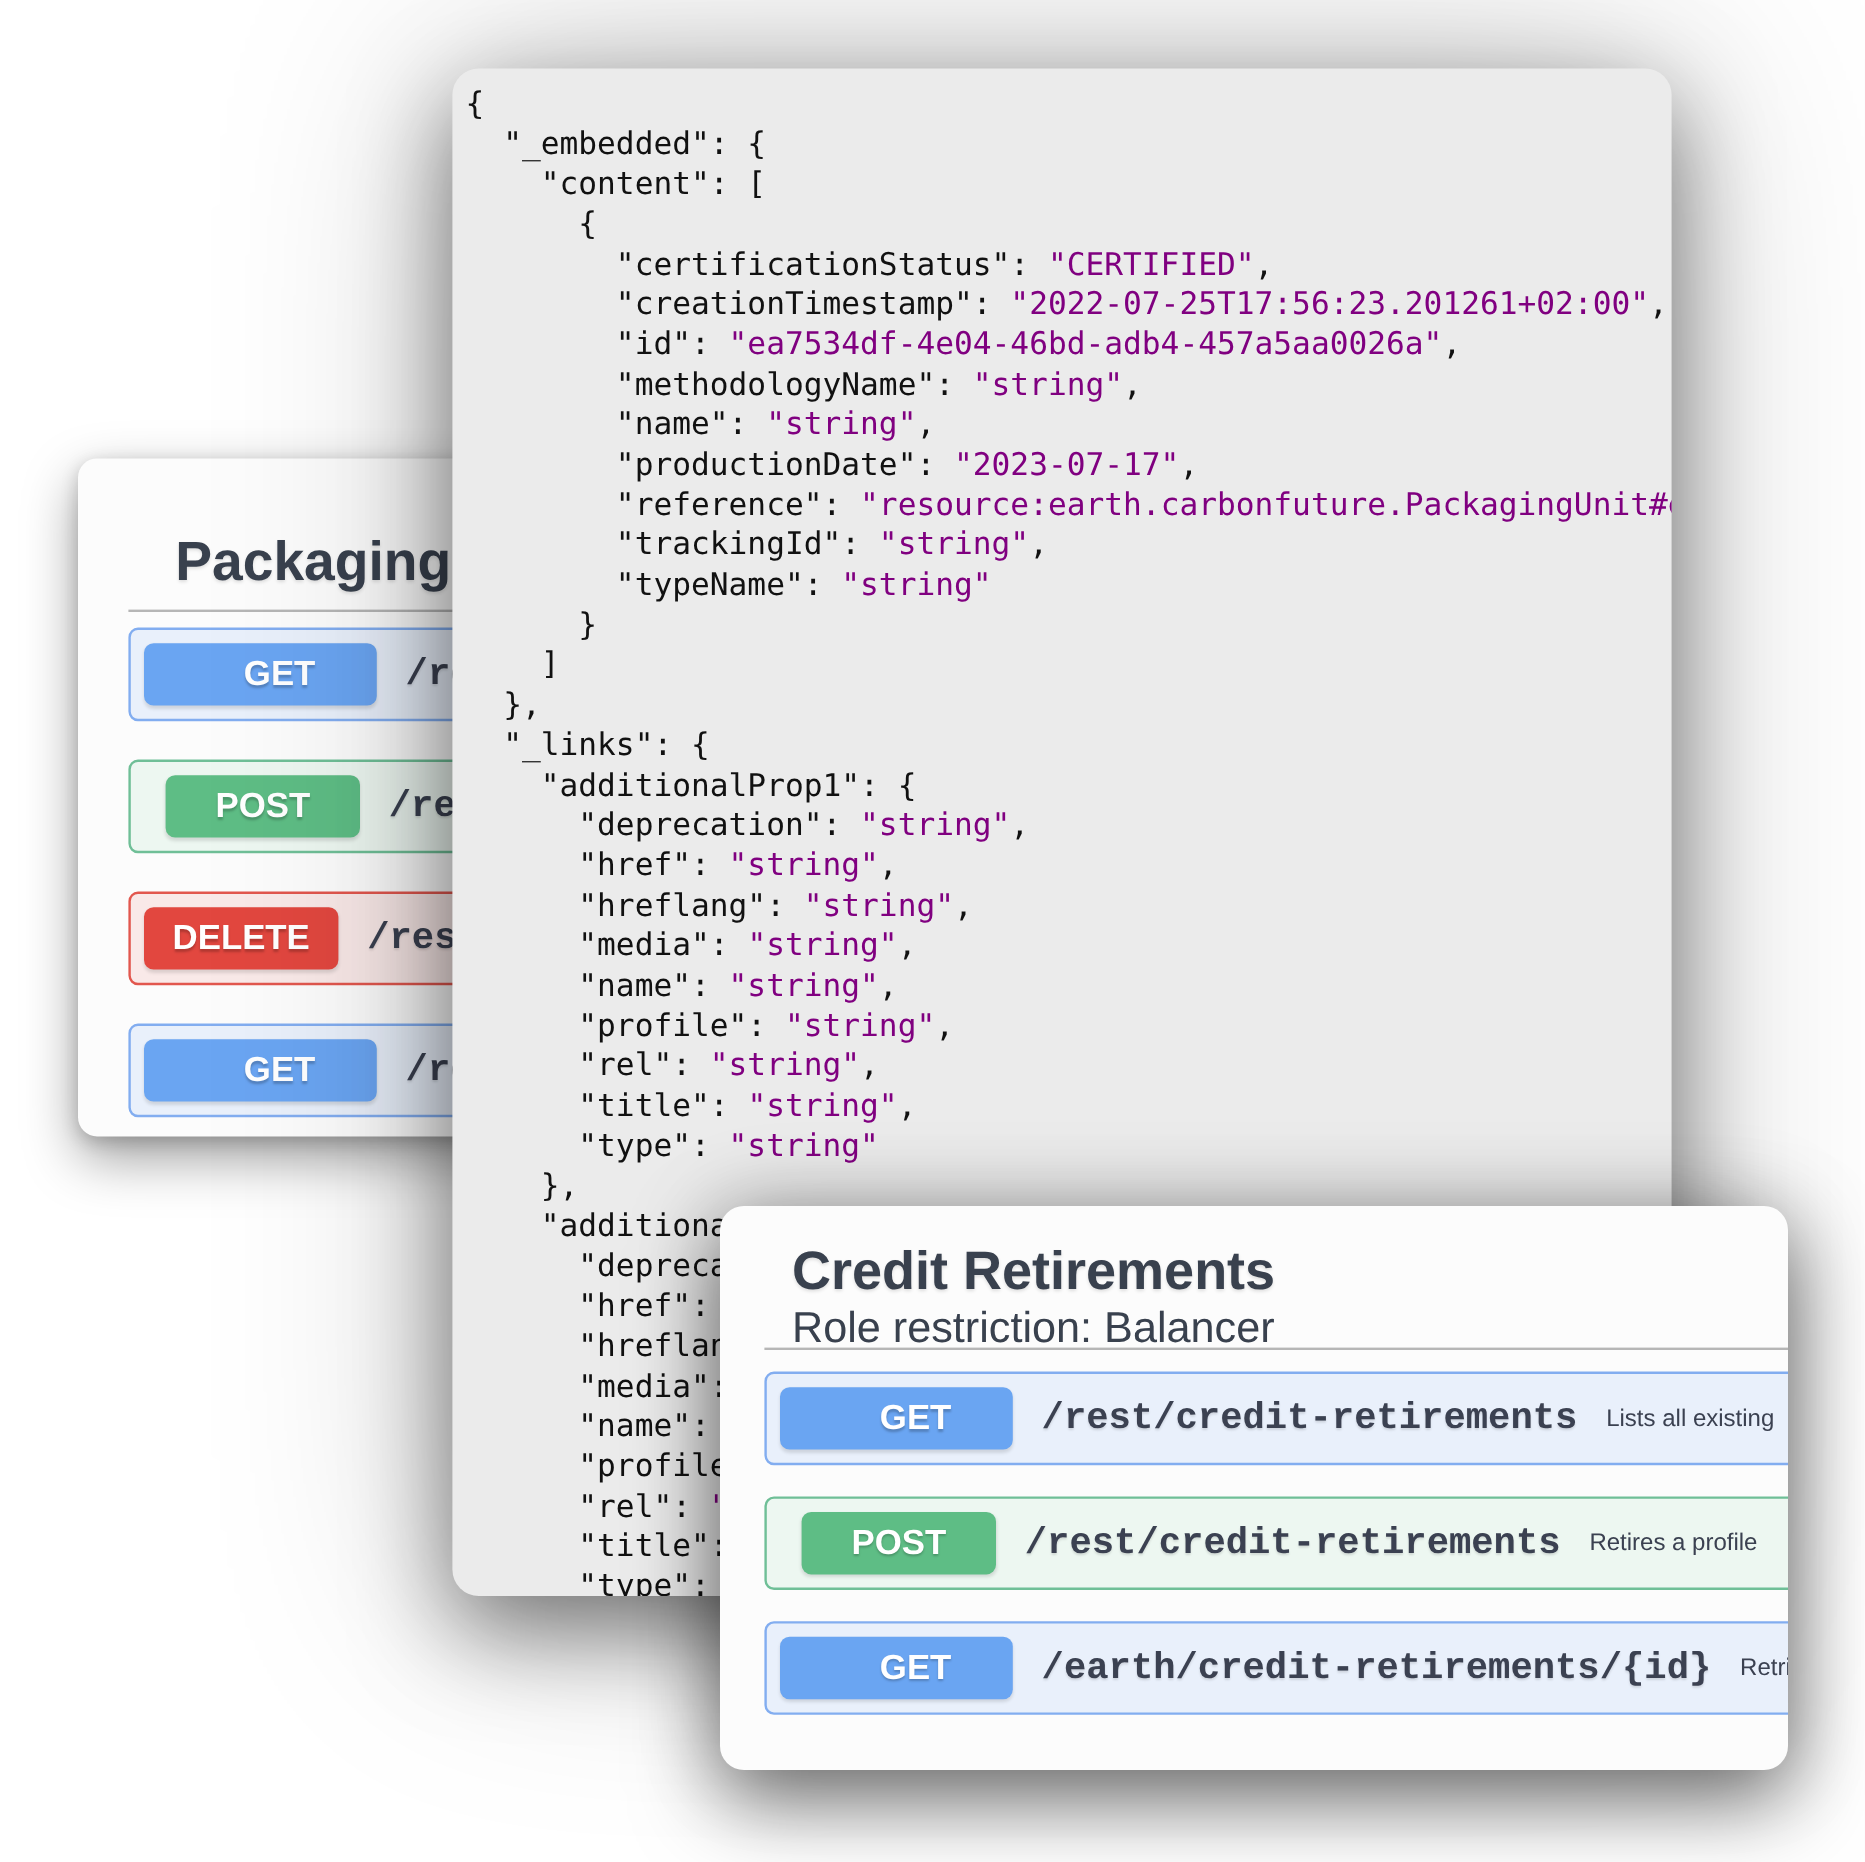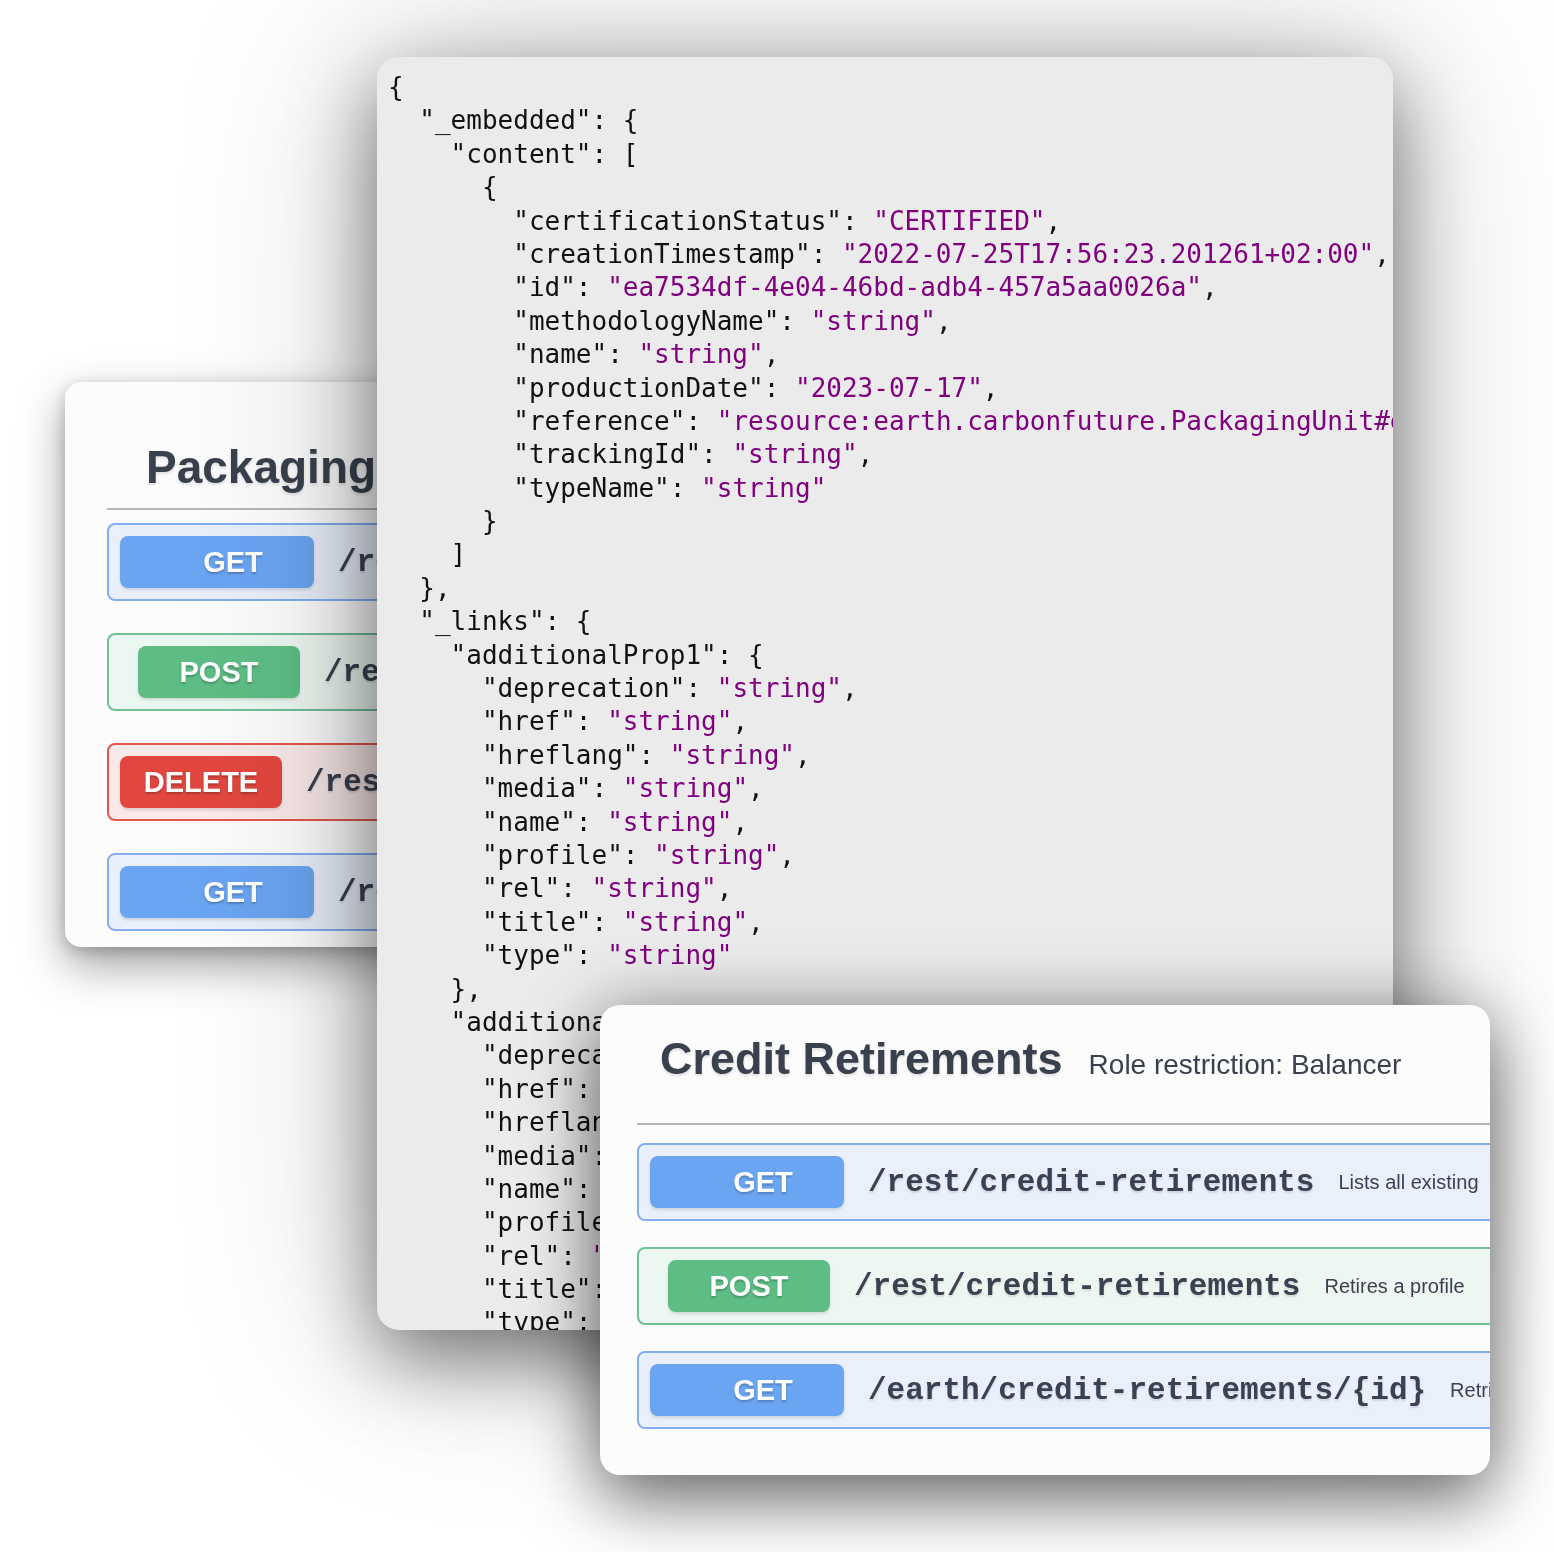--- a/index.html
+++ b/index.html
@@ -35,24 +35,24 @@
   }
   .code-line{white-space:pre;height:33.4px;}
   .seg-v{color:var(--json-value);}
 
   
   .credit{
     left:600px;top:1005px;width:890px;height:470px;z-index:3;
     background:#fcfcfc;border-radius:20px;overflow:hidden;
     box-shadow:0 26px 70px rgba(0,0,0,.5), 0 0 70px rgba(0,0,0,.22);
   }
-  .credit .title-row{position:absolute;left:60px;top:28px;display:flex;align-items:baseline;gap:26px;white-space:nowrap;}
+  .credit .title-row{position:absolute;left:60px;top:28px;display:flex;align-items:baseline;white-space:nowrap;flex-direction:column;}
   .credit h2{margin:0;font-size:45px;font-weight:bold;color:var(--heading);
     text-shadow:0 2px 3px rgba(0,0,0,.12);}
-  .credit .subtitle{font-size:28px;color:var(--heading);}
+  .credit .subtitle{font-size:36px;color:var(--heading);}
   .credit .divider{left:37px;right:-10px;top:118px;}
   .credit .endpoints{left:37px;top:138px;width:1150px;display:flex;flex-direction:column;gap:26px;}
 
   
   .divider{position:absolute;border:none;border-top:2px solid #b6b6b6;margin:0;}
   .endpoints{position:absolute;}
   .op{
     height:78px;border-radius:8px;border:2px solid;box-sizing:border-box;
     display:flex;align-items:center;padding-left:11px;gap:24px;flex:0 0 auto;
   }

